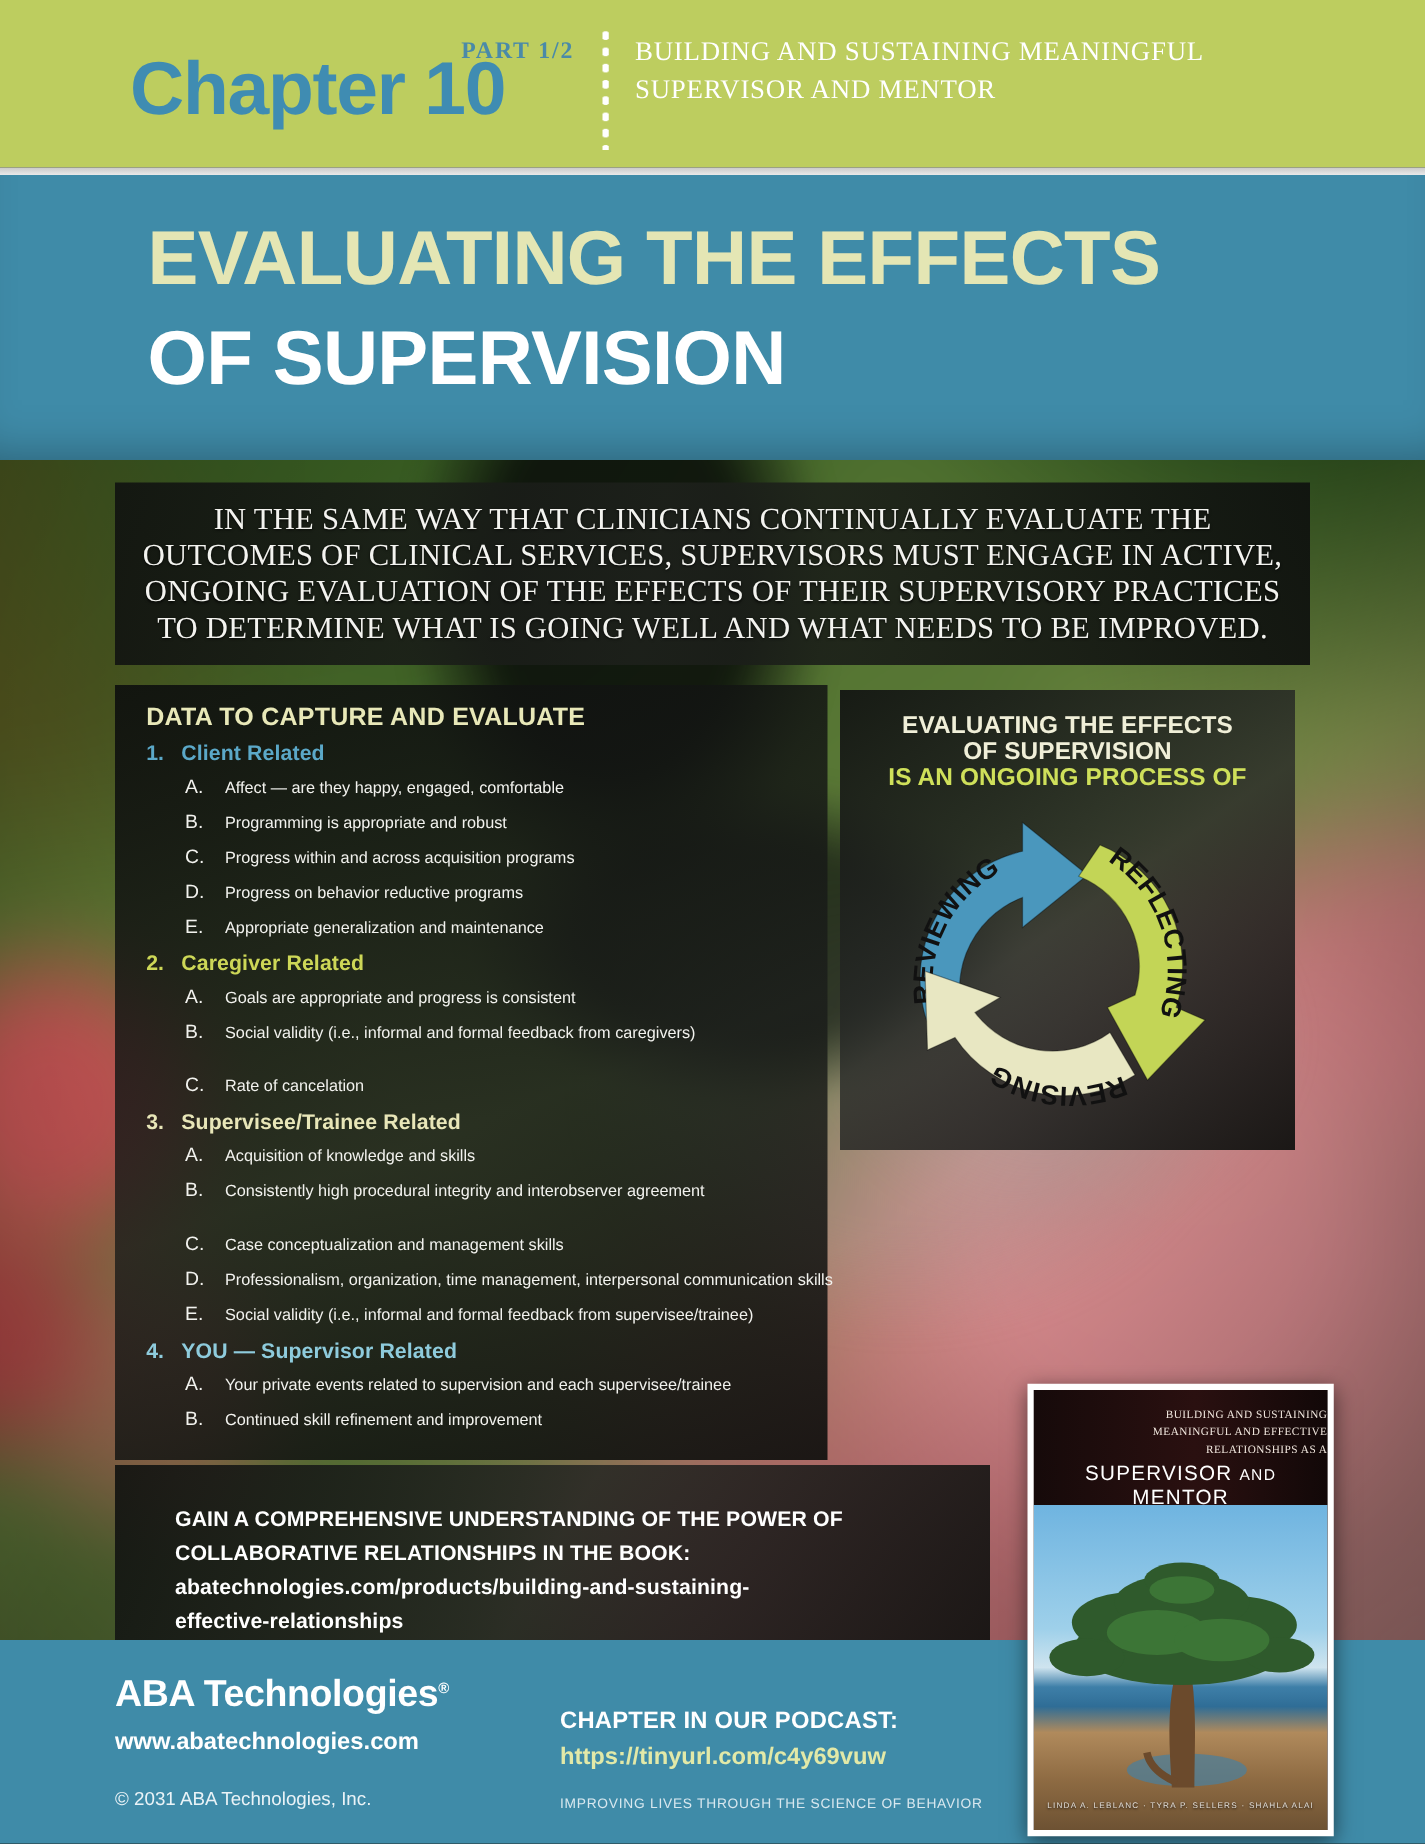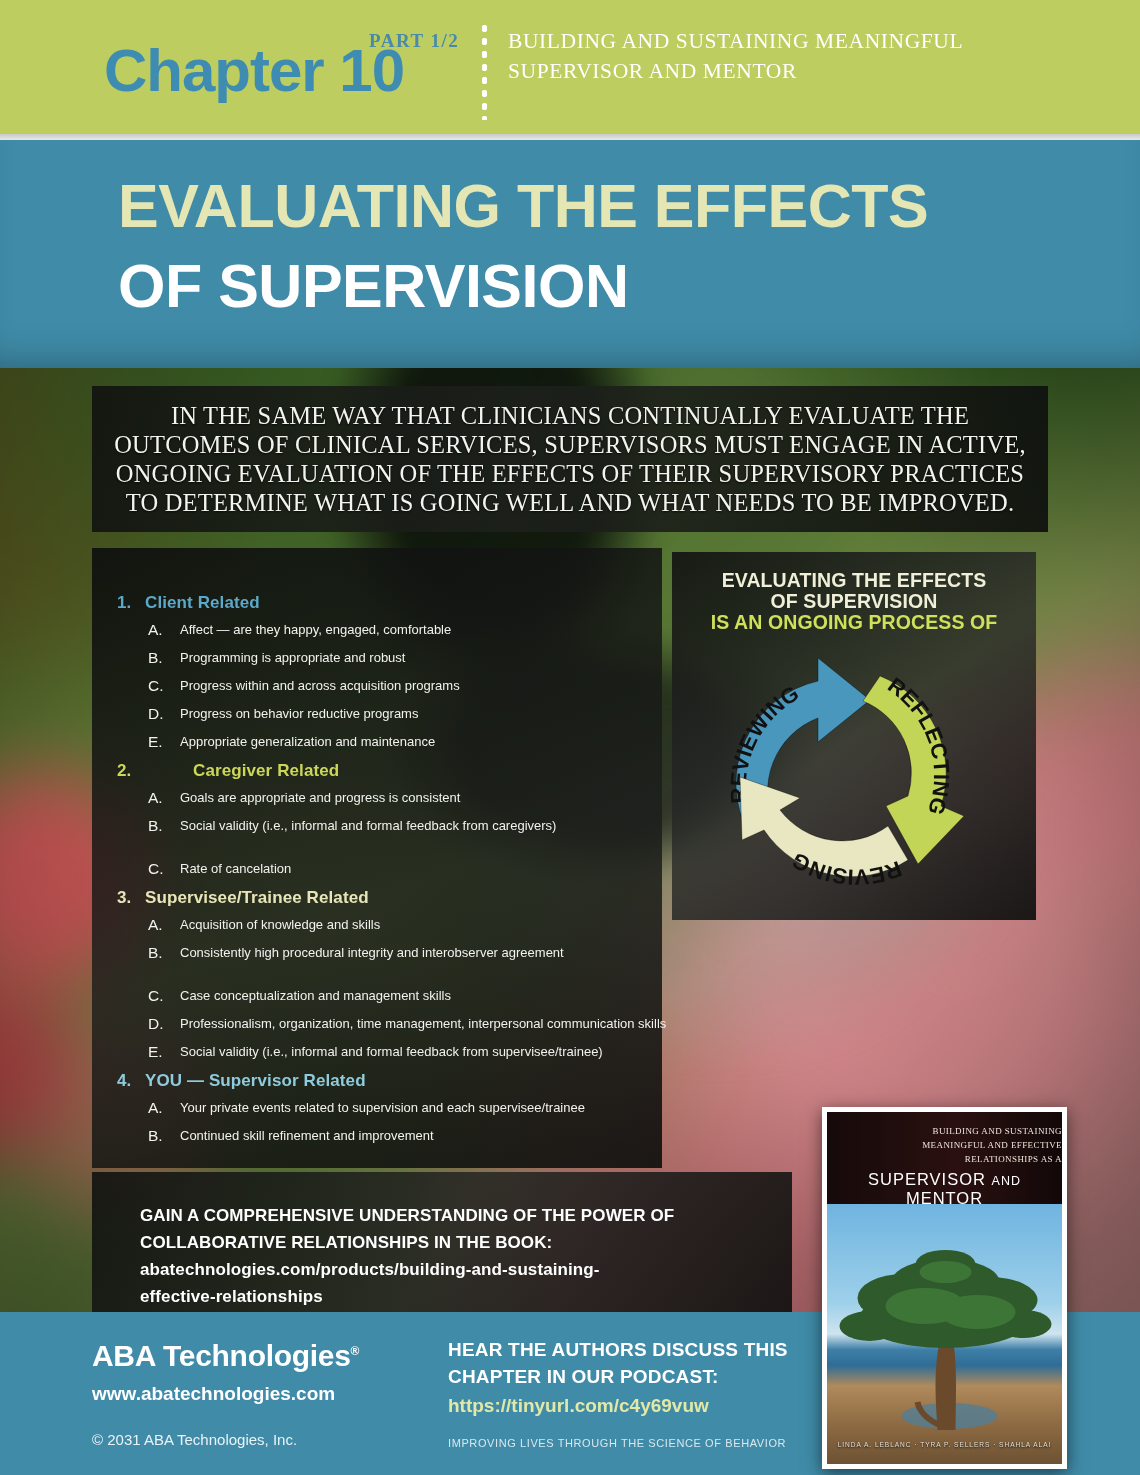--- a/index.html
+++ b/index.html
@@ -203,20 +203,21 @@
   <div class="titleband">
     <div class="t1">EVALUATING THE EFFECTS</div>
     <div class="t2">OF SUPERVISION</div>
   </div>
 
   <div class="quote">
     <p>In the same way that clinicians continually evaluate the outcomes of clinical services, supervisors must engage in active, ongoing evaluation of the effects of their supervisory practices to determine what is going well and what needs to be improved.</p>
   </div>
 
   <div class="datapanel"></div>
+  <div class="dp-title" style="left:117px;top:563px;position:absolute;z-index:5;">DATA TO CAPTURE AND EVALUATE</div>
   <div class="list" id="listHost">
       <div class="num-row" style="left: 117px; top: 593px;">
         <span class="n" style="color: rgb(91, 168, 200);">1.</span>
         <span class="h" style="color: rgb(91, 168, 200);">Client Related</span>
       </div>
       <div class="sub-row" style="left: 148px; top: 621px;">
         <span class="a">A.</span>
         <span class="txt">Affect — are they happy, engaged, comfortable</span>
       </div>
       <div class="sub-row" style="left: 148px; top: 649px;">
@@ -230,21 +231,21 @@
       <div class="sub-row" style="left: 148px; top: 705px;">
         <span class="a">D.</span>
         <span class="txt">Progress on behavior reductive programs</span>
       </div>
       <div class="sub-row" style="left: 148px; top: 733px;">
         <span class="a">E.</span>
         <span class="txt">Appropriate generalization and maintenance</span>
       </div>
       <div class="num-row" style="left: 117px; top: 761px;">
         <span class="n" style="color: rgb(205, 215, 87);">2.</span>
-        <span class="h" style="color: rgb(205, 215, 87); margin-left: 48px;">Caregiver Related</span>
+        <span class="h" style="color: rgb(205, 215, 87);">Caregiver Related</span>
       </div>
       <div class="sub-row" style="left: 148px; top: 789px;">
         <span class="a">A.</span>
         <span class="txt">Goals are appropriate and progress is consistent</span>
       </div>
       <div class="sub-row" style="left: 148px; top: 817px;">
         <span class="a">B.</span>
         <span class="txt">Social validity (i.e., informal and formal feedback from caregivers)</span>
       </div>
       <div class="sub-row" style="left: 148px; top: 860px;">
@@ -382,19 +383,18 @@
       </div>
     </div>
   </div>
 
   <div class="footer">
     <div class="f-logo">
       <span>ABA Technologies</span><sup>®</sup>
     </div>
     <div class="f-url">www.abatechnologies.com</div>
     <div class="f-copy">© 2031 ABA Technologies, Inc.</div>
-    <div class="f-pod1">HEAR THE AUTHORS DISCUSS THIS</div>
     <div class="f-pod2">CHAPTER IN OUR PODCAST:</div>
     <div class="f-podurl">https://tinyurl.com/c4y69vuw</div>
     <div class="f-tag">IMPROVING LIVES THROUGH THE SCIENCE OF BEHAVIOR</div>
   </div>
 
 </div>
 
 </body></html>

